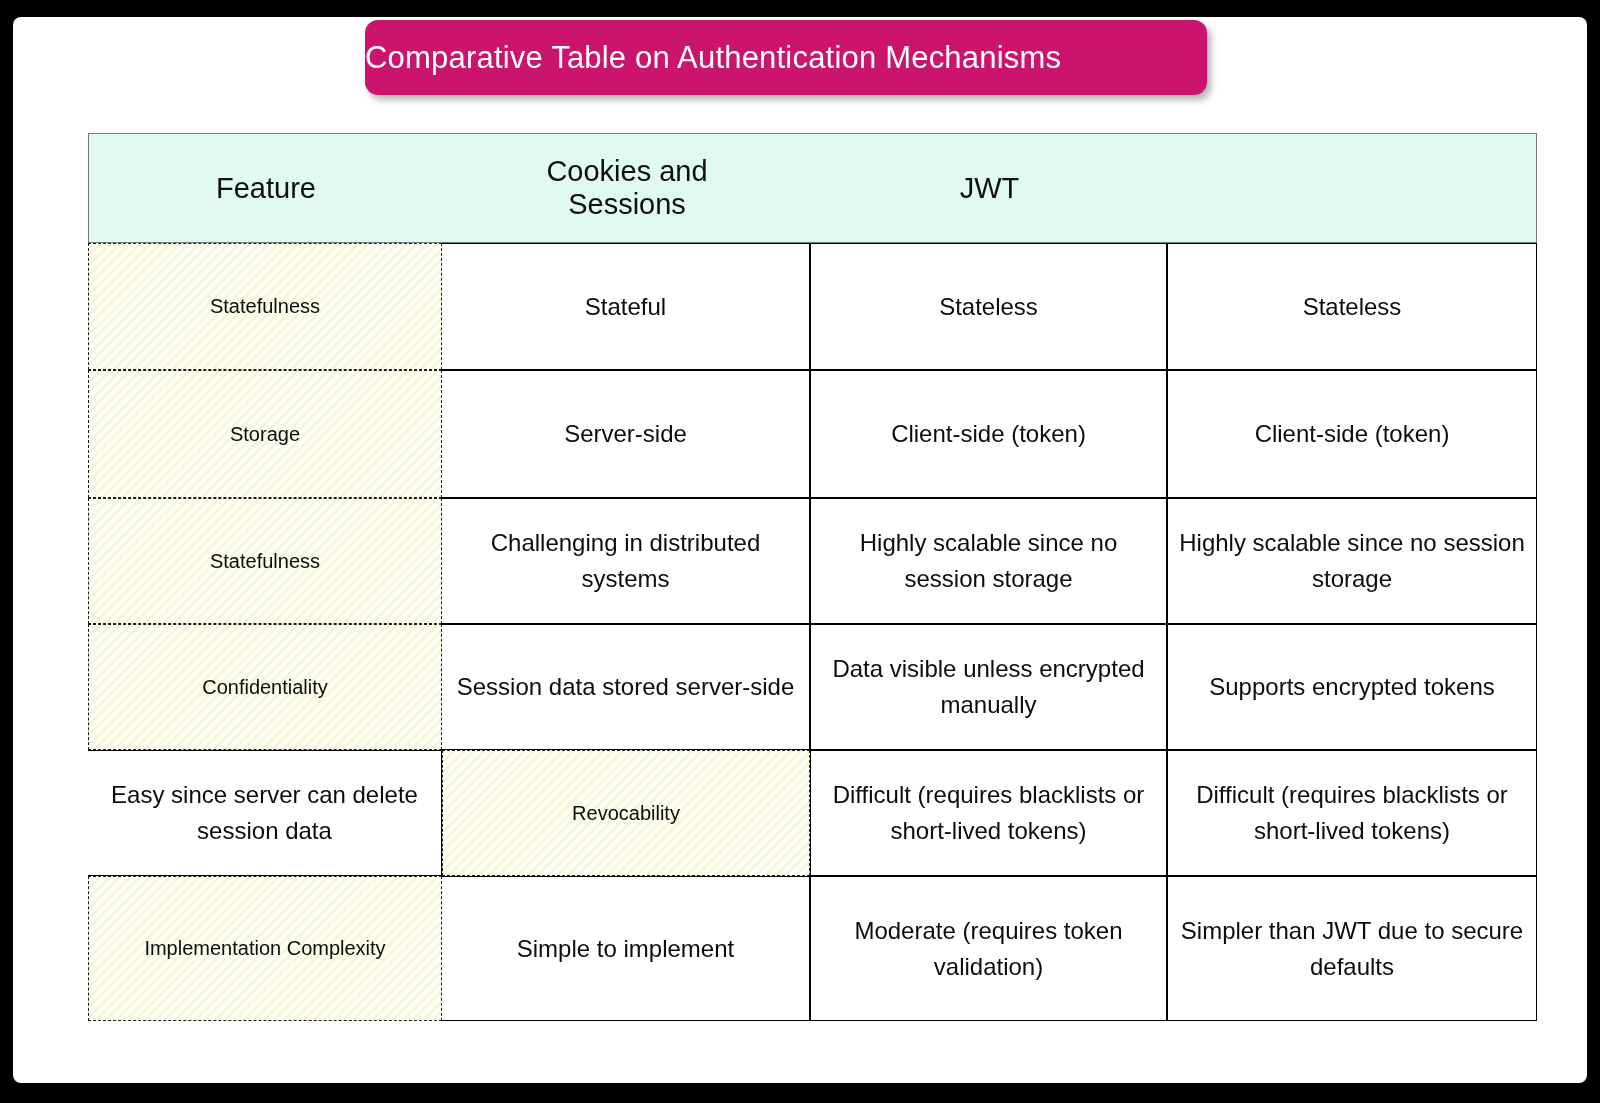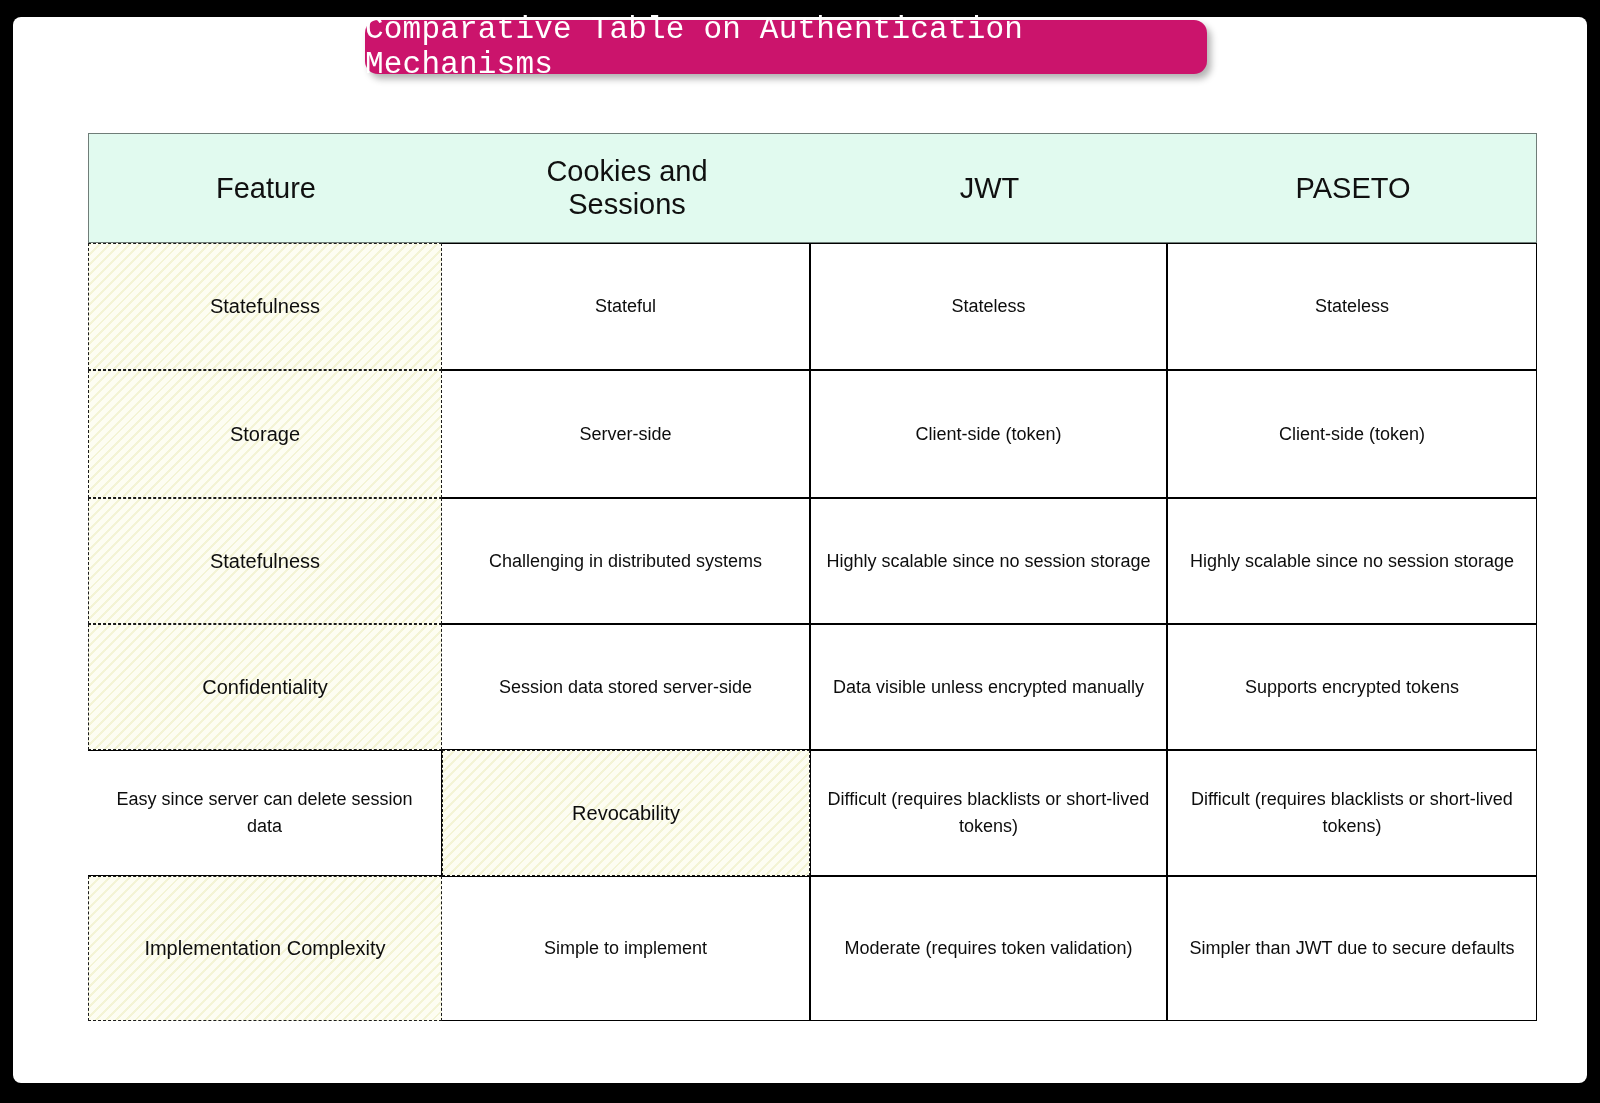--- a/index.html
+++ b/index.html
@@ -18,28 +18,26 @@
     width: 1574px;
     height: 1066px;
     background: #ffffff;
     border-radius: 8px;
   }
   .banner {
     position: absolute;
     left: 352px;
     top: 3px;
     width: 842px;
-    height: 54px;
+    height: 75px;
     background: #cb146c;
     border-radius: 13px;
     box-shadow: 4px 5px 7px rgba(0,0,0,0.30);
     display: flex;
     align-items: center;
-    justify-content: center;
-    font-family: Liberation Mono, monospace;
   }
   .banner span {
     color: #ffffff;
     font-size: 31px;
     letter-spacing: 0.2px;
   }
   .tablegrid {
     position: absolute;
     left: 55px;
     top: 116px;
@@ -87,21 +85,21 @@
       rgba(255,255,255,0) 7px
     );
     border: 1px dashed #1a1a1a;
     font-size: 20px;
     padding: 0 14px;
     line-height: 1.35;
   }
   .data-cell {
     background: #ffffff;
     border: 1px solid #000000;
-    font-size: 18px;
+    font-size: 24px;
     line-height: 1.5;
     padding: 0 10px;
   }
   .data-cell.first {
     border-left: none;
   }
 </style>
 </head>
 <body>
 
@@ -115,23 +113,20 @@
 
     <div class="thead">
       <div class="th">
         <span>Feature</span>
       </div>
       <div class="th">
         <span class="wrapnarrow">Cookies and Sessions</span>
       </div>
       <div class="th">
         <span>JWT</span>
-      </div>
-      <div class="th">
-        <span>PASETO</span>
       </div>
     </div>
 
     <div class="cell feature-cell">Statefulness</div>
     <div class="cell data-cell first">Stateful</div>
     <div class="cell data-cell">Stateless</div>
     <div class="cell data-cell">Stateless</div>
 
     <div class="cell feature-cell">Storage</div>
     <div class="cell data-cell first">Server-side</div>

